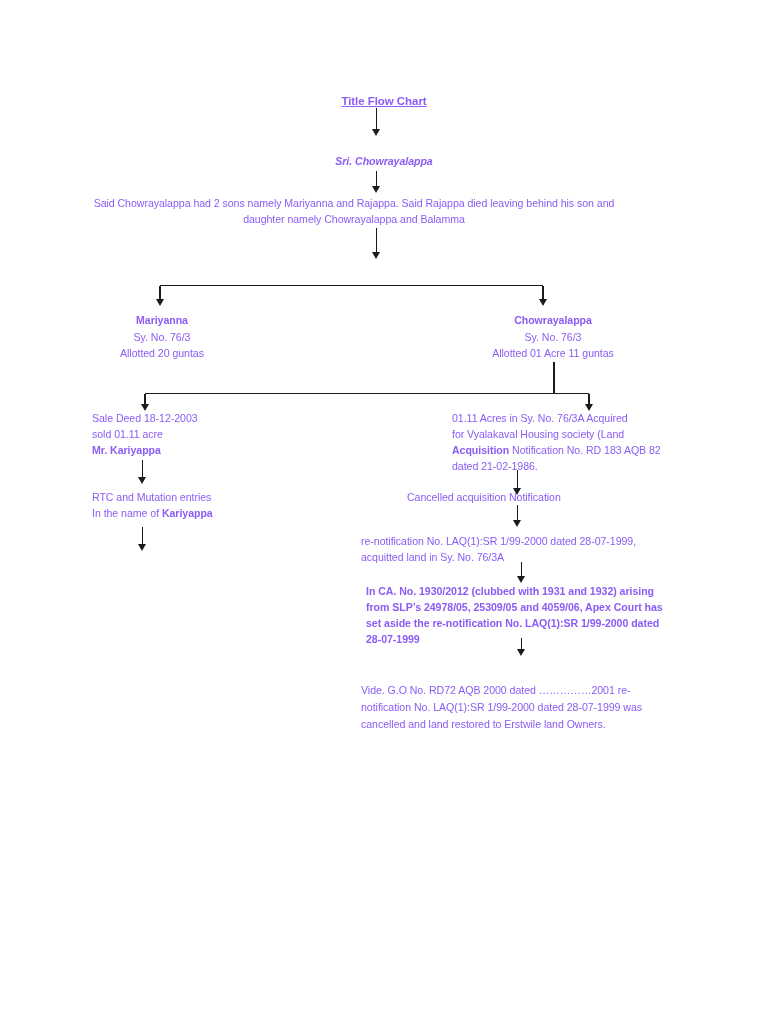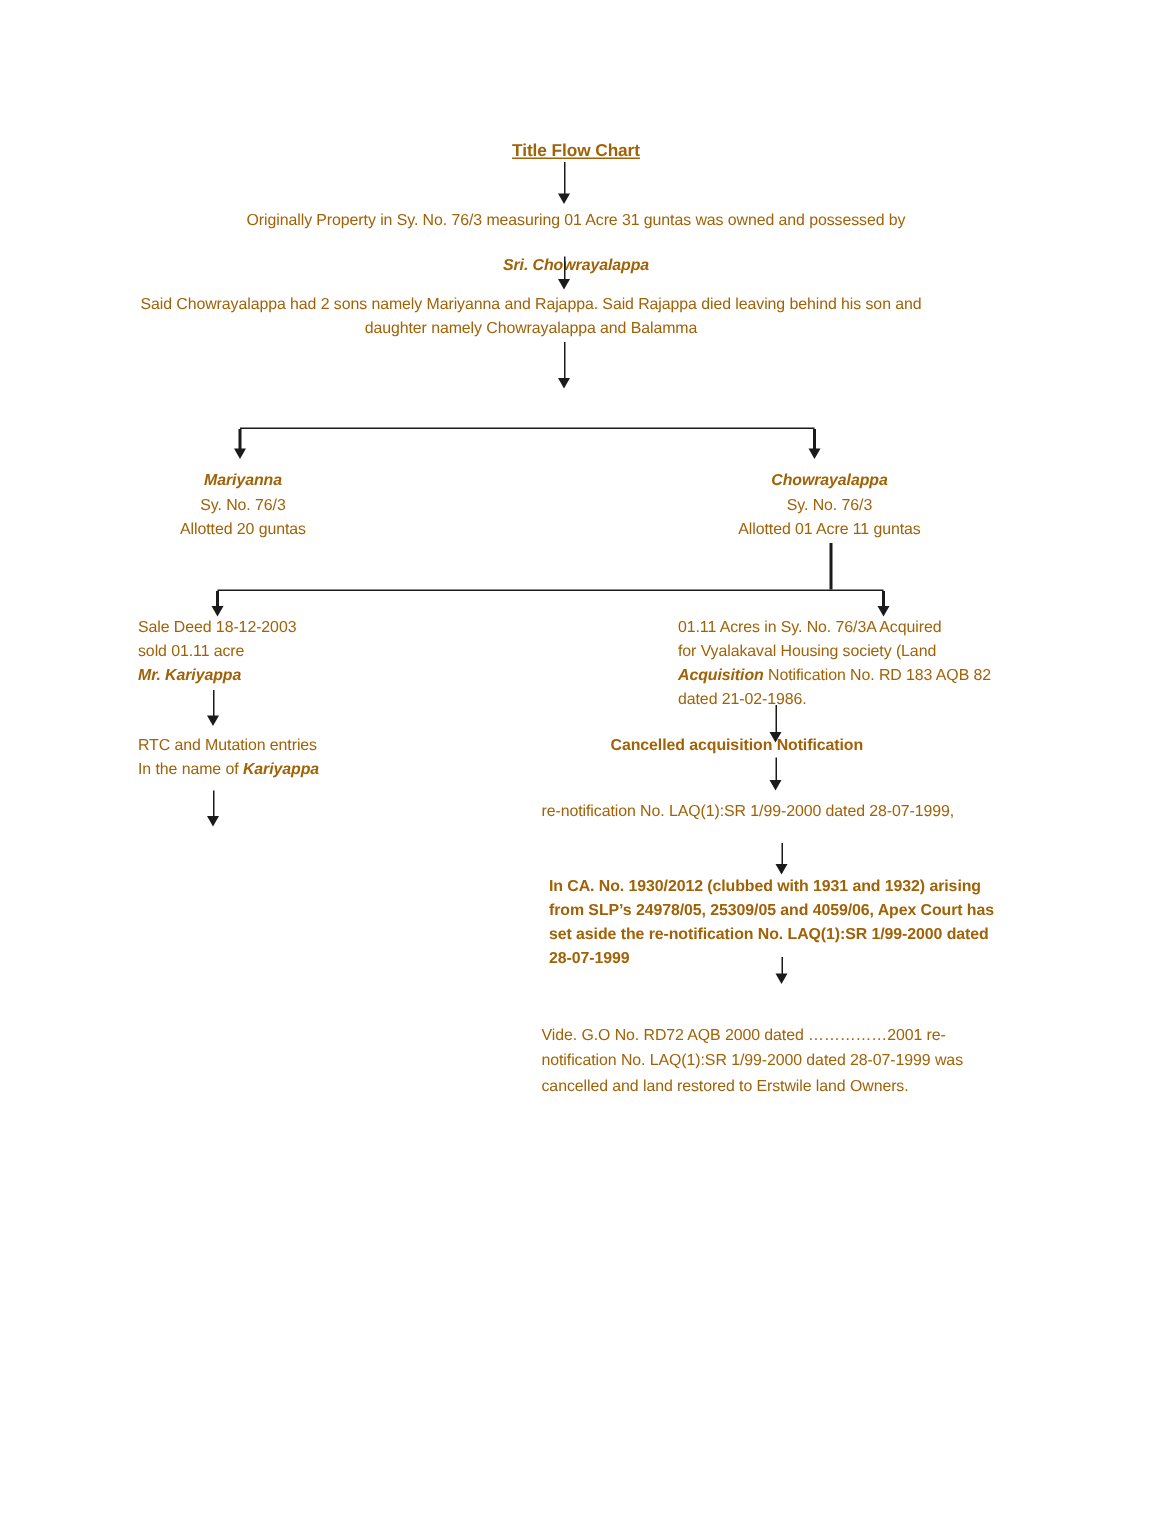--- a/index.html
+++ b/index.html
@@ -2,21 +2,21 @@
 <html><head>
 <meta charset="utf-8">
 <style>
   html,body { margin:0; padding:0; background:#ffffff; }
   .page {
     position:relative; width:768px; height:1024px; background:#ffffff;
     font-family:"Liberation Sans", sans-serif; color:#161616; overflow:hidden;
   }
   .t { position:absolute; font-size:10.6px; line-height:16px; letter-spacing:-0.05px; white-space:nowrap; }
   .ctr { text-align:center; }
-  .b  { font-weight:700;font-style:italic; }
+  .b  { font-weight:700; }
   .bi { font-weight:700; font-style:italic;margin-top:14px; }
   .title { font-size:11.5px; font-weight:700; text-decoration:underline; }
 
   
   .varrow { position:absolute; width:9px; }
   .a-shaft { position:absolute; left:3.7px; top:0; bottom:6px; width:1.6px; background:#1b1b1b; }
   .a-head  { position:absolute; left:0; bottom:0; width:0; height:0;
              border-left:4.5px solid transparent; border-right:4.5px solid transparent;
              border-top:7px solid #1b1b1b; }
 
@@ -25,31 +25,30 @@
 
   
   .bracket { position:absolute; border-top:1.6px solid #1b1b1b; }
   .stub { position:absolute; top:0; width:9px; height:100%; }
   .stub.sl { left:-4.5px; }
   .stub.sr { right:-4.5px; }
 </style>
 </head>
 <body>
 
-<div class="page" style="background: rgb(255, 255, 255); color: #a16207;">
+<div class="page" style="background: rgb(255, 255, 255); color: #8b5cf6;">
 
   <div class="t ctr title" style="left:0; top:93px; width:768px;">Title Flow Chart</div>
 
   <div class="varrow" style="left:372px; top:108px; height:28px;">
     <span class="a-shaft"></span>
     <span class="a-head"></span>
   </div>
 
   <div class="t ctr" style="left:0; top:139px; width:768px;">
-    <div>Originally Property in Sy. No. 76/3 measuring 01 Acre 31 guntas was owned and possessed by</div>
     <div class="bi">Sri. Chowrayalappa</div>
   </div>
 
   <div class="varrow" style="left:372px; top:171px; height:22px;">
     <span class="a-shaft"></span>
     <span class="a-head"></span>
   </div>
 
   <div class="t ctr" style="left:0; top:195px; width:708px;">
     <div>Said Chowrayalappa had 2 sons namely Mariyanna and Rajappa. Said Rajappa died leaving behind his son and</div>
@@ -124,29 +123,30 @@
     <div>for Vyalakaval Housing society (Land</div>
     <div><span class="b">Acquisition</span><span> Notification No. RD 183 AQB 82</span></div>
     <div>dated 21-02-1986.</div>
   </div>
 
   <div class="varrow" style="left:513px; top:470px; height:25px;">
     <span class="a-shaft"></span>
     <span class="a-head"></span>
   </div>
 
-  <div class="t" style="left:407px; top:489px;font-weight:bold;">Cancelled acquisition Notification</div>
+  <div class="t" style="left:407px; top:489px;">Cancelled acquisition Notification</div>
 
   <div class="varrow" style="left:513px; top:505px; height:22px;">
     <span class="a-shaft"></span>
     <span class="a-head"></span>
   </div>
 
   <div class="t" style="left:361px; top:533px;">
     <div>re-notification No. LAQ(1):SR 1/99-2000 dated 28-07-1999,</div>
+    <div>acquitted land in Sy. No. 76/3A</div>
   </div>
 
   <div class="varrow" style="left:517px; top:562px; height:21px;">
     <span class="a-shaft"></span>
     <span class="a-head"></span>
   </div>
 
   <div class="t" style="left:366px; top:583px;font-weight:bold;">
     <div>In CA. No. 1930/2012 (clubbed with 1931 and 1932) arising</div>
     <div>from SLP’s 24978/05, 25309/05 and 4059/06, Apex Court has</div>

